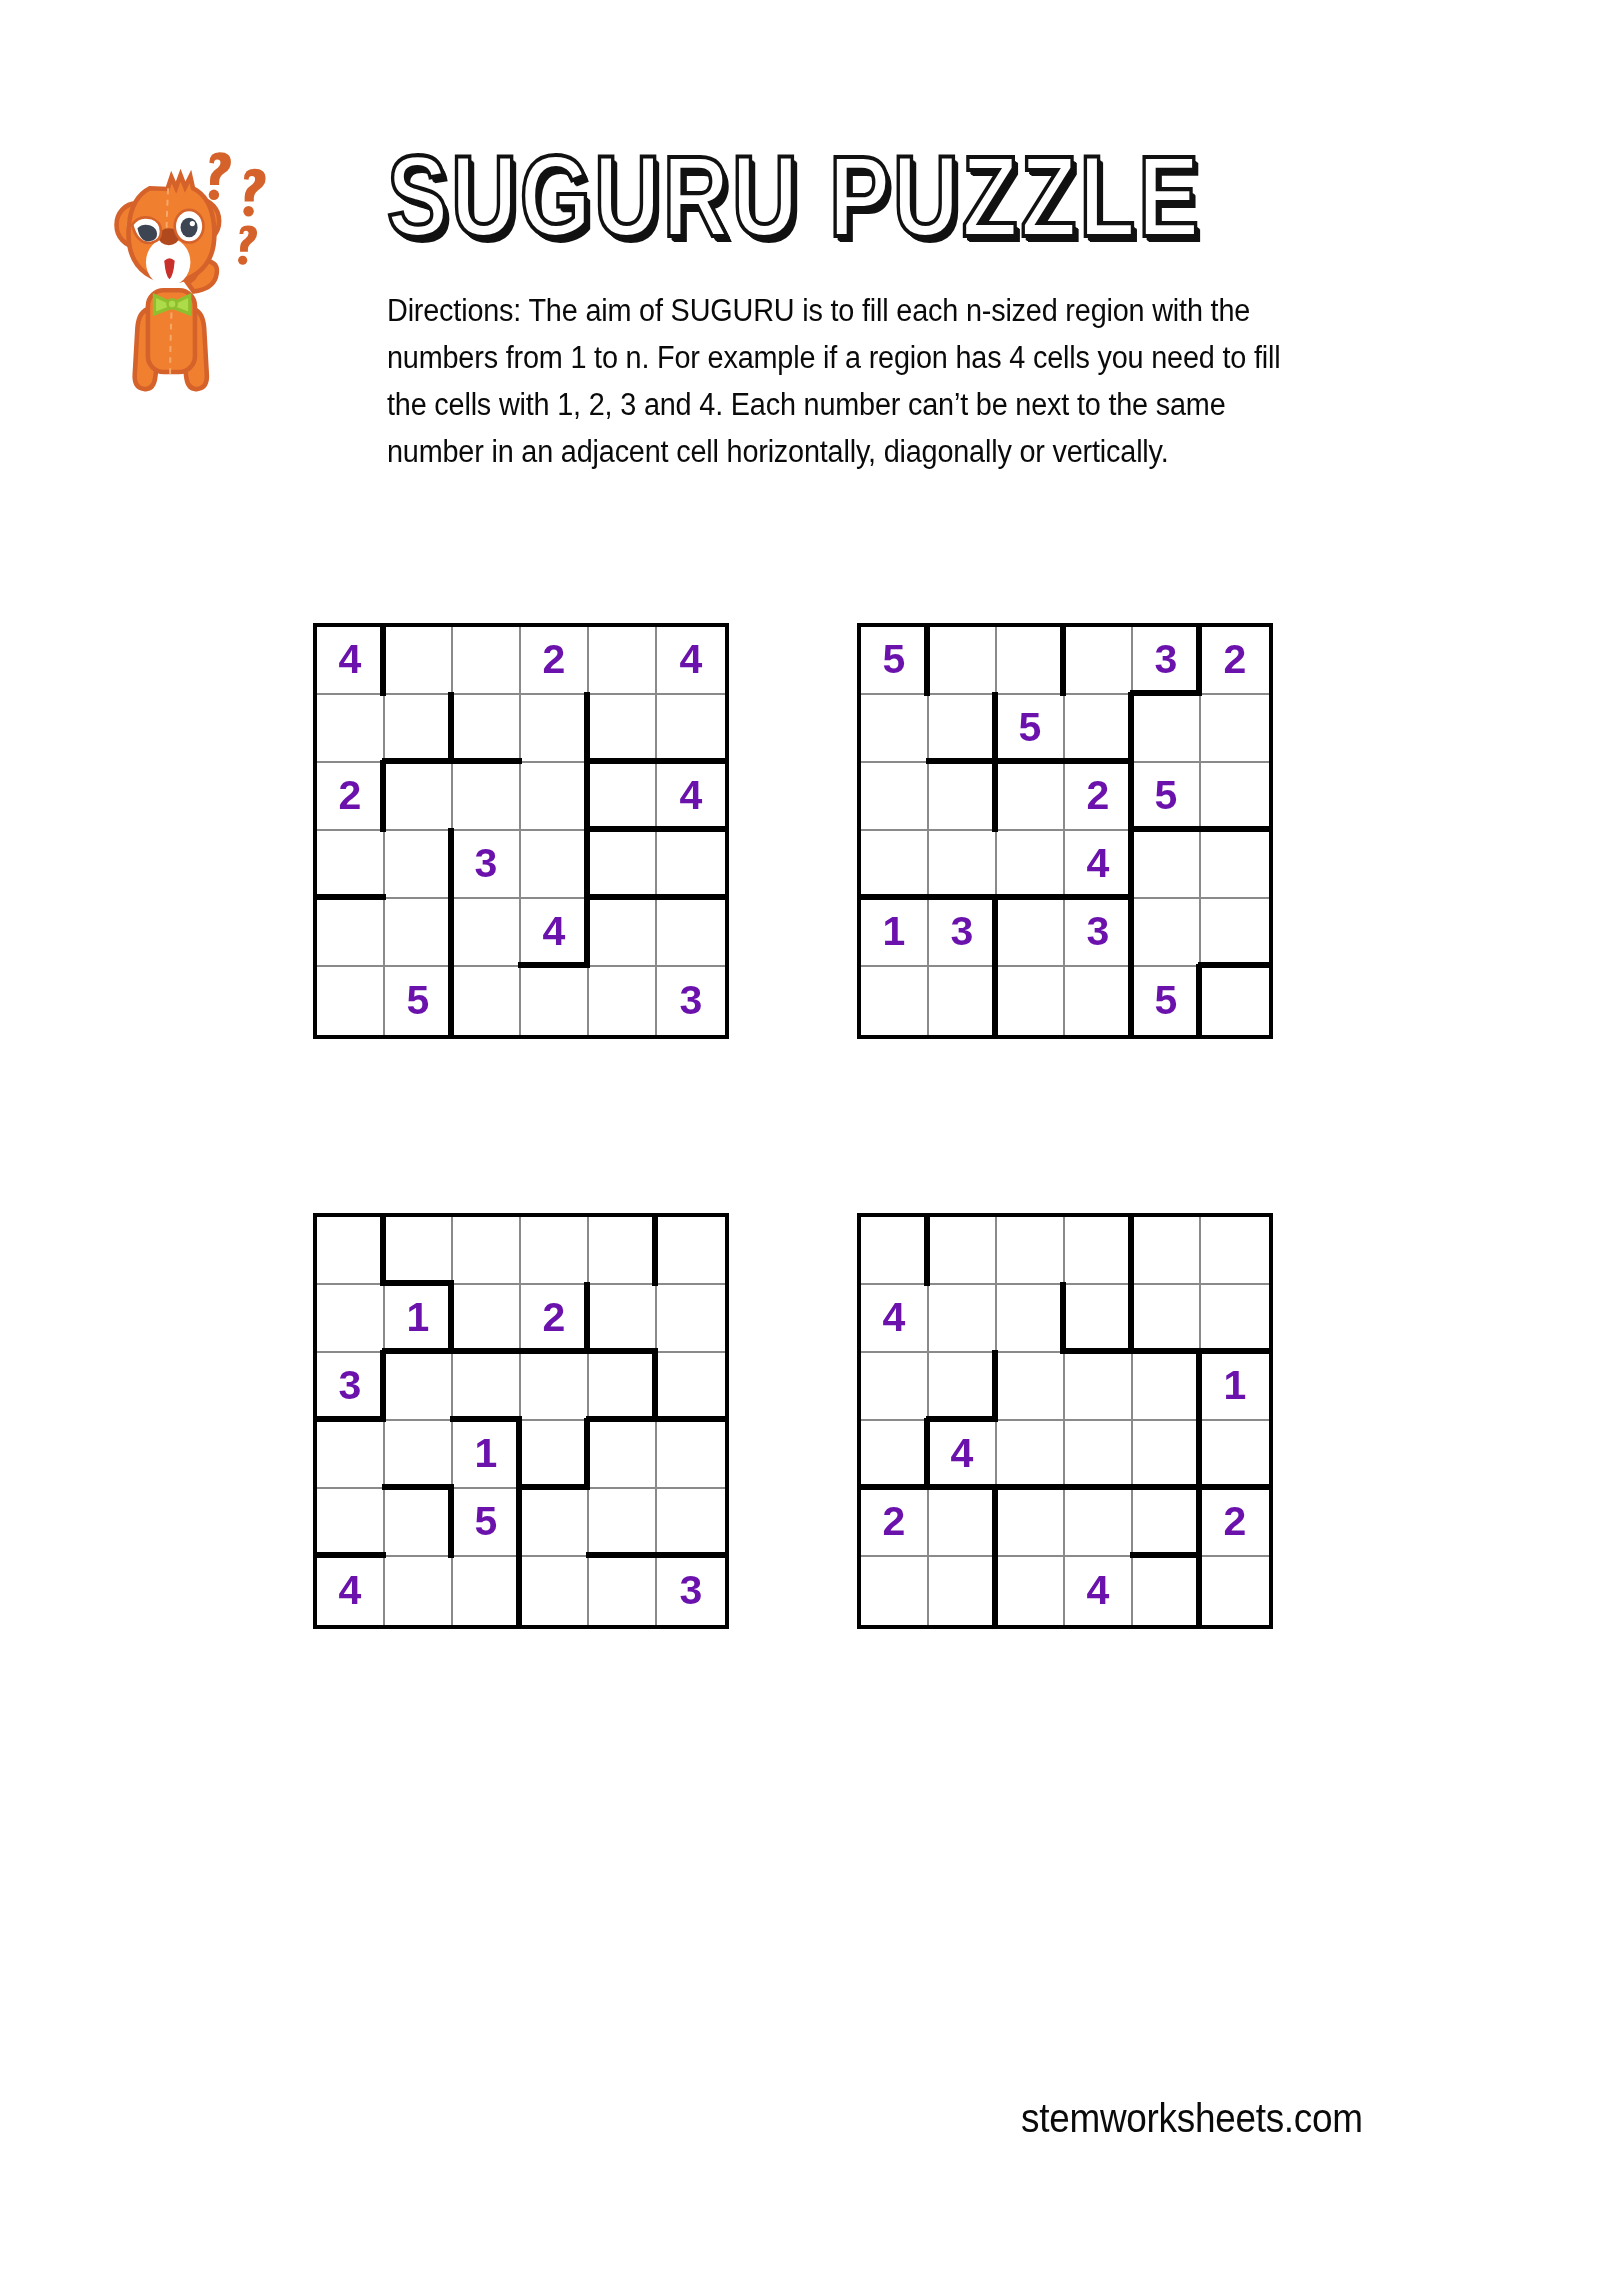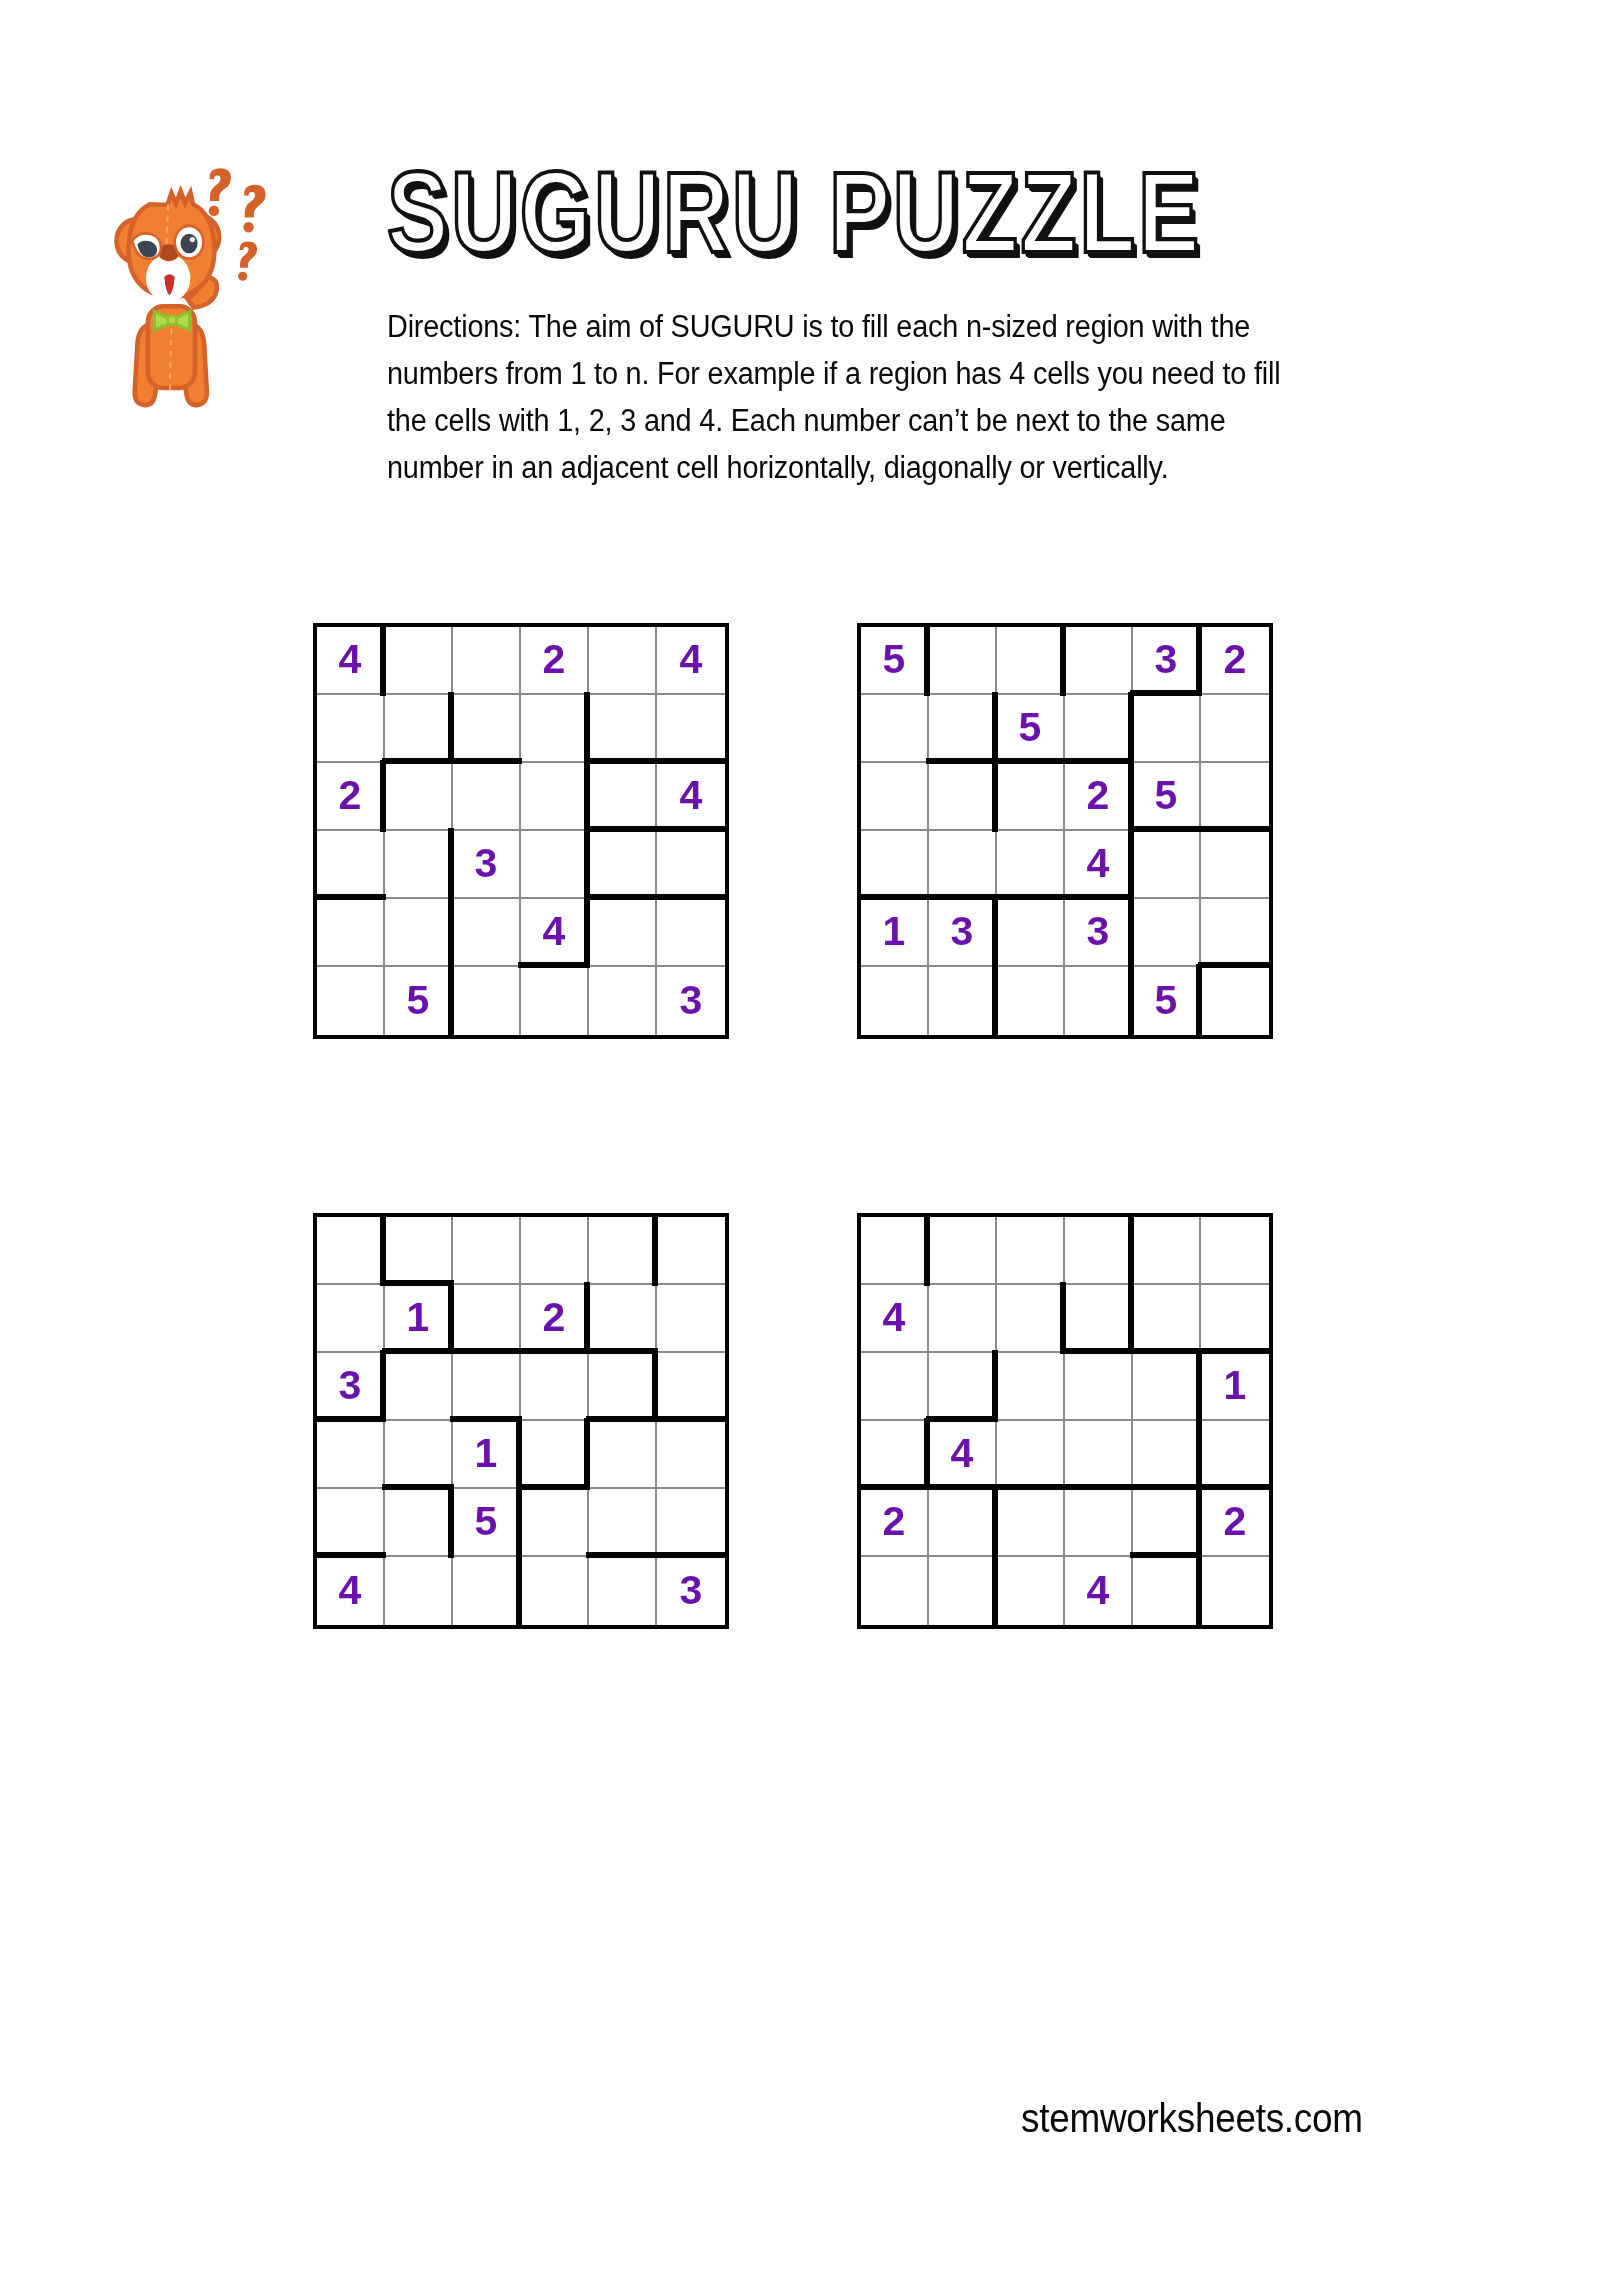--- a/index.html
+++ b/index.html
@@ -12,21 +12,21 @@
     height: 2295px;
     position: relative;
     font-family: "Liberation Sans", sans-serif;
     overflow: hidden;
   }
 
   
   .header {
     position: absolute;
     left: 0;
-    top: 16px;
+    top: 0;
     width: 1608px;
     height: 563px;
   }
 
   .mascot {
     position: absolute;
     left: 110px;
     top: 141px;
     width: 183px;
     height: 275px;

